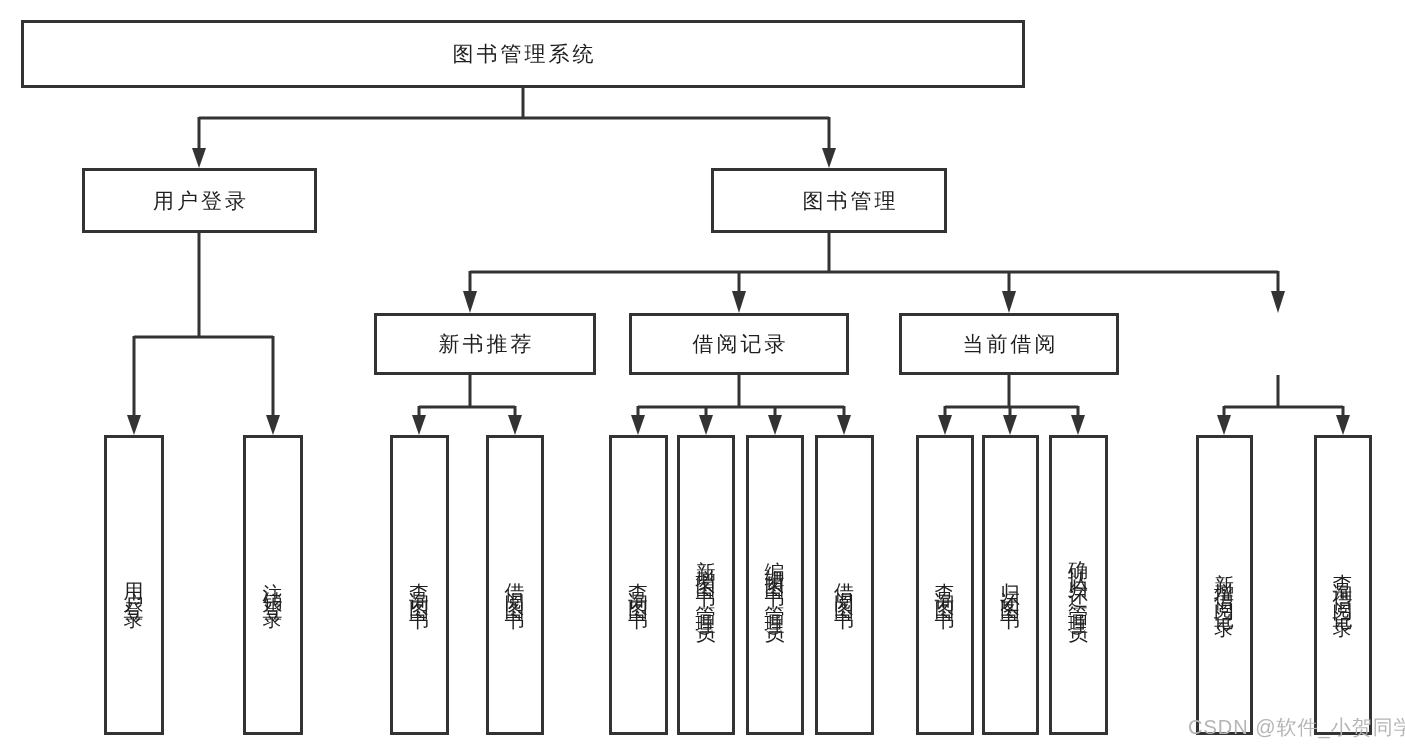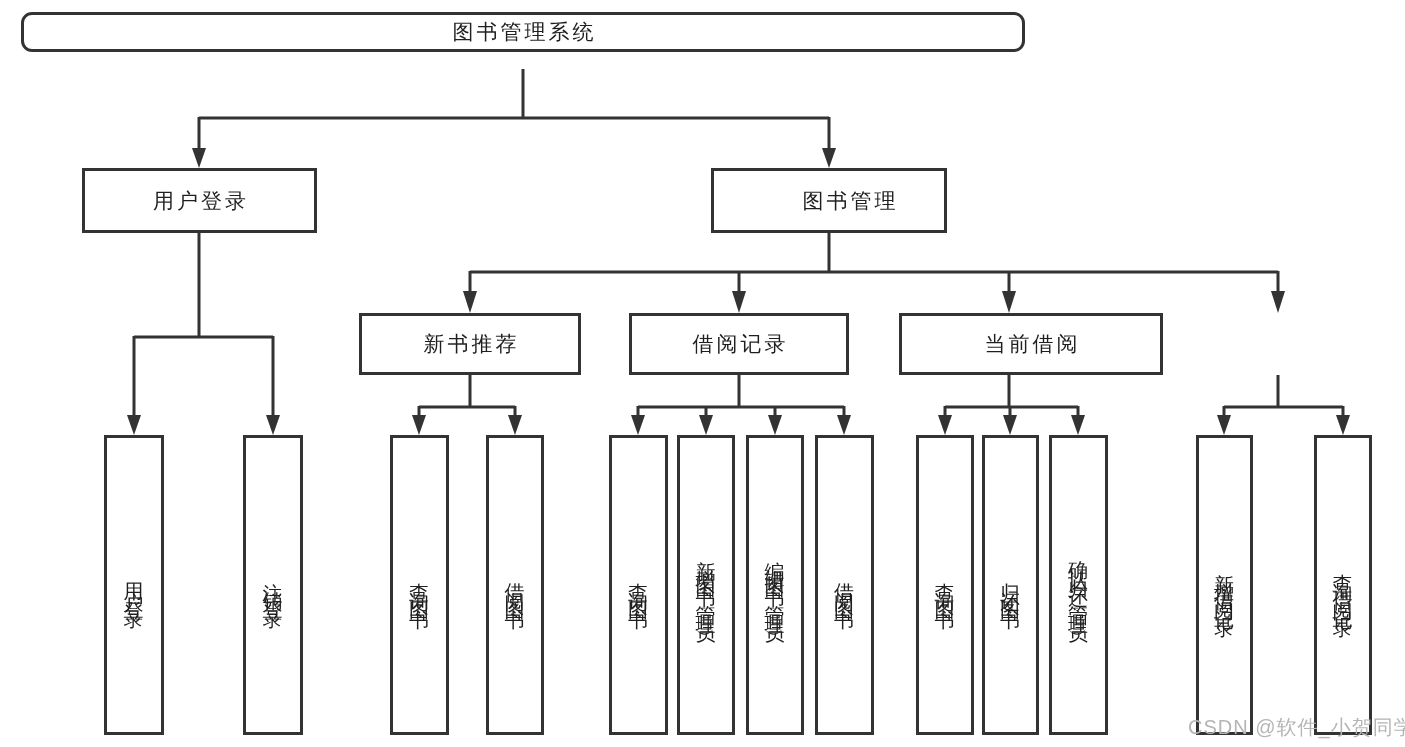--- a/index.html
+++ b/index.html
@@ -44,26 +44,26 @@
     white-space: nowrap;
   }
   .node.v {
     font-size: 20px;
     writing-mode: vertical-rl;
     text-orientation: mixed;
     letter-spacing: 9px;
     line-height: 1;
   }
   
-  .n-root            { left: 21px;  top: 12px;  width: 1004px; height: 40px; border-radius: 11px; }
+  .n-root            { left: 21px;  top: 20px;  width: 1004px; height: 68px; }
   .n-user-login      { left: 82px;  top: 168px; width: 235px;  height: 65px; }
   .n-book-mgmt       { left: 711px; top: 168px; width: 236px;  height: 65px; padding-left: 40px; }
-  .n-new-book-rec    { left: 359px; top: 313px; width: 222px;  height: 62px; }
+  .n-new-book-rec    { left: 374px; top: 313px; width: 222px;  height: 62px; }
   .n-book-borrow     { left: 629px; top: 313px; width: 220px;  height: 62px; }
-  .n-current-borrow  { left: 899px; top: 313px; width: 264px;  height: 62px; justify-content: center; }
+  .n-current-borrow  { left: 899px; top: 313px; width: 220px;  height: 62px; justify-content: center; }
   .n-borrow-records  { left: 1168px;top: 313px; width: 220px;  height: 62px; }
   .leaf { top: 435px; height: 300px; }
   .n-leaf-user-login { left: 104px;  width: 60px; }
   .n-leaf-logout     { left: 243px;  width: 60px; }
   .n-leaf-rec-query  { left: 390px;  width: 59px; }
   .n-leaf-rec-borrow { left: 486px;  width: 58px; }
   .n-leaf-bb-query   { left: 609px;  width: 59px; }
   .n-leaf-bb-add     { left: 677px;  width: 58px; }
   .n-leaf-bb-edit    { left: 746px;  width: 58px; }
   .n-leaf-bb-borrow  { left: 815px;  width: 59px; }

